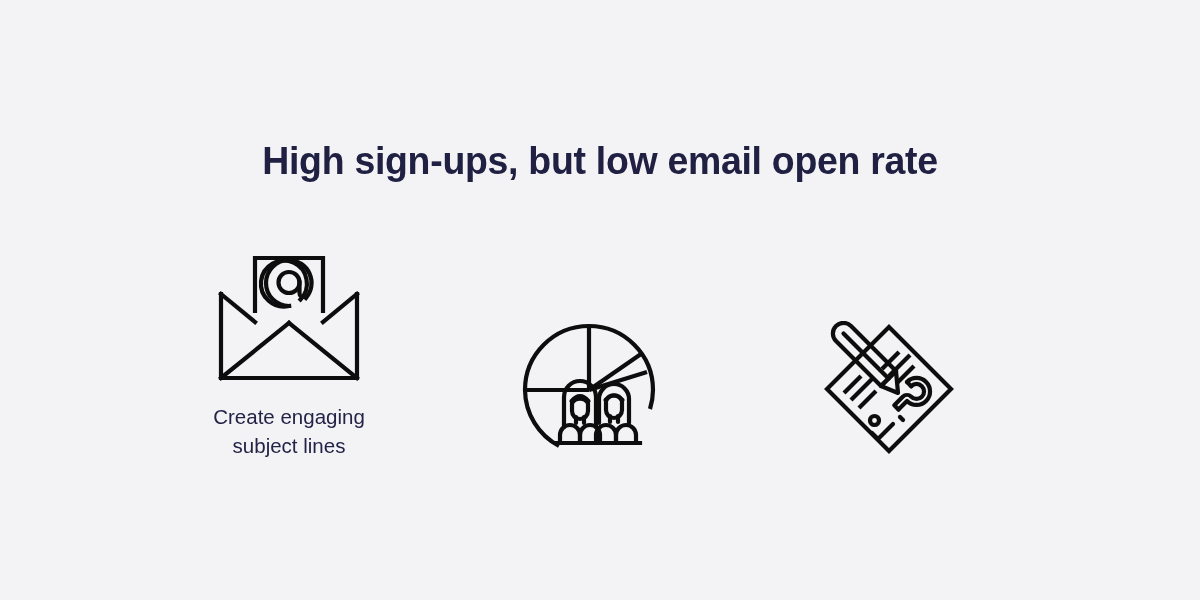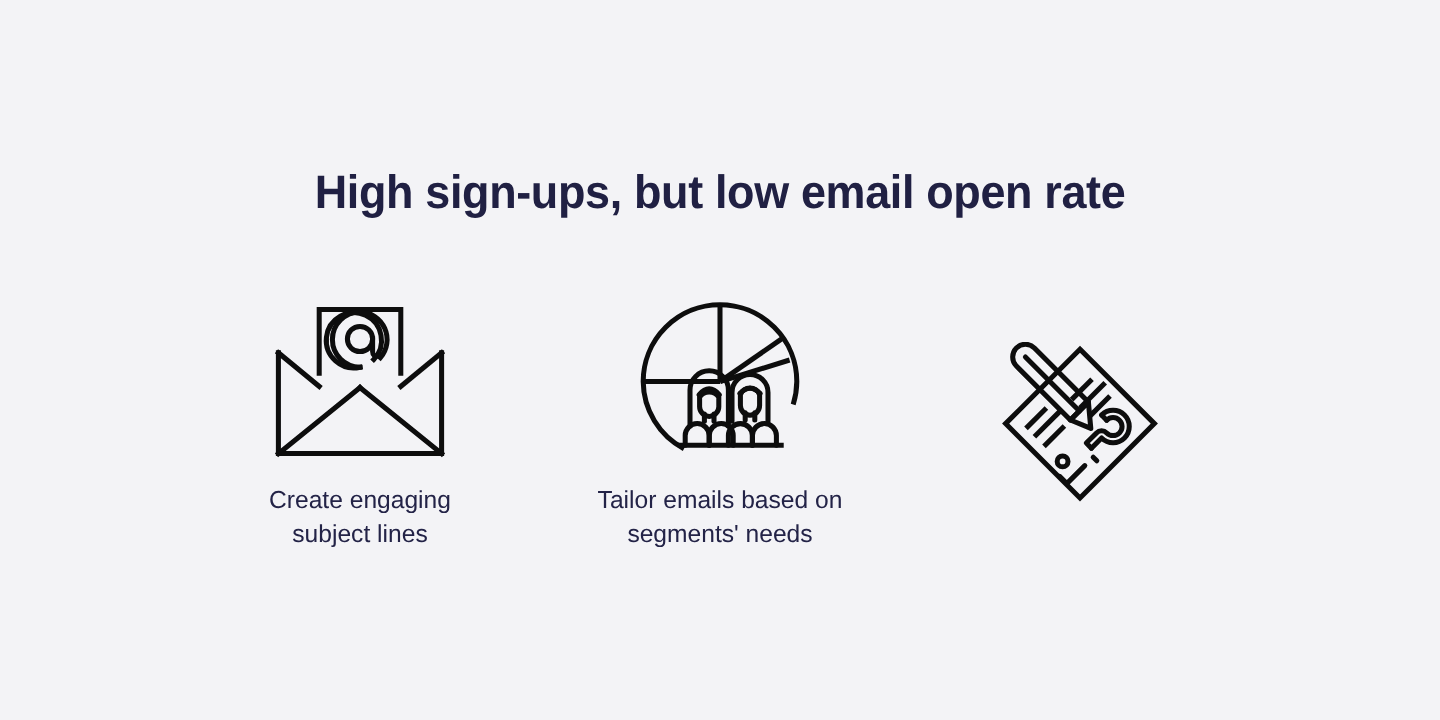--- a/index.html
+++ b/index.html
@@ -34,25 +34,25 @@
     line-height: 50px;
     letter-spacing: -0.3px;
     color: #202043;
     transform: scaleX(0.96);
     transform-origin: 50% 50%;
     white-space: nowrap;
   }
   .columns {
     position: absolute;
     top: 243px;
-    left: 150px;
+    left: 139px;
     width: 900px;
     display: flex;
     flex-direction: row;
-    align-items: center;
+    align-items: flex-end;
     justify-content: space-between;
   }
   .col {
     width: 300px;
     display: flex;
     flex-direction: column;
     align-items: center;
   }
   .icon-wrap {
     width: 150px;
@@ -163,22 +163,20 @@
             <path d="M86.5 79 Q95 70 103.5 79"></path>
             <path d="M91 95 L91 101"></path>
             <path d="M99 95 L99 101"></path>
             <path d="M77 122 L77 114 A10 10 0 0 1 97 114 L97 122"></path>
             <path d="M97 122 L97 114 A10 10 0 0 1 117 114 L117 122"></path>
 
             <path d="M37 122 L121 122" stroke-linecap="square"></path>
           </g>
         </svg>
       </div>
-      <div class="caption">Tailor emails based on
-segments' needs</div>
     </div>
 
     <div class="col">
       <div class="icon-wrap">
         <svg width="136" height="134" viewBox="0 0 136 134">
           <g fill="none" stroke="#0d0d0d" stroke-width="4.2" stroke-linecap="square" stroke-linejoin="miter">
 
             <path d="M68 6 L130 68 L68 130 L6 68 Z"></path>
           </g>
           <g fill="none" stroke="#0d0d0d" stroke-width="4.2" stroke-linecap="butt" stroke-linejoin="miter">

